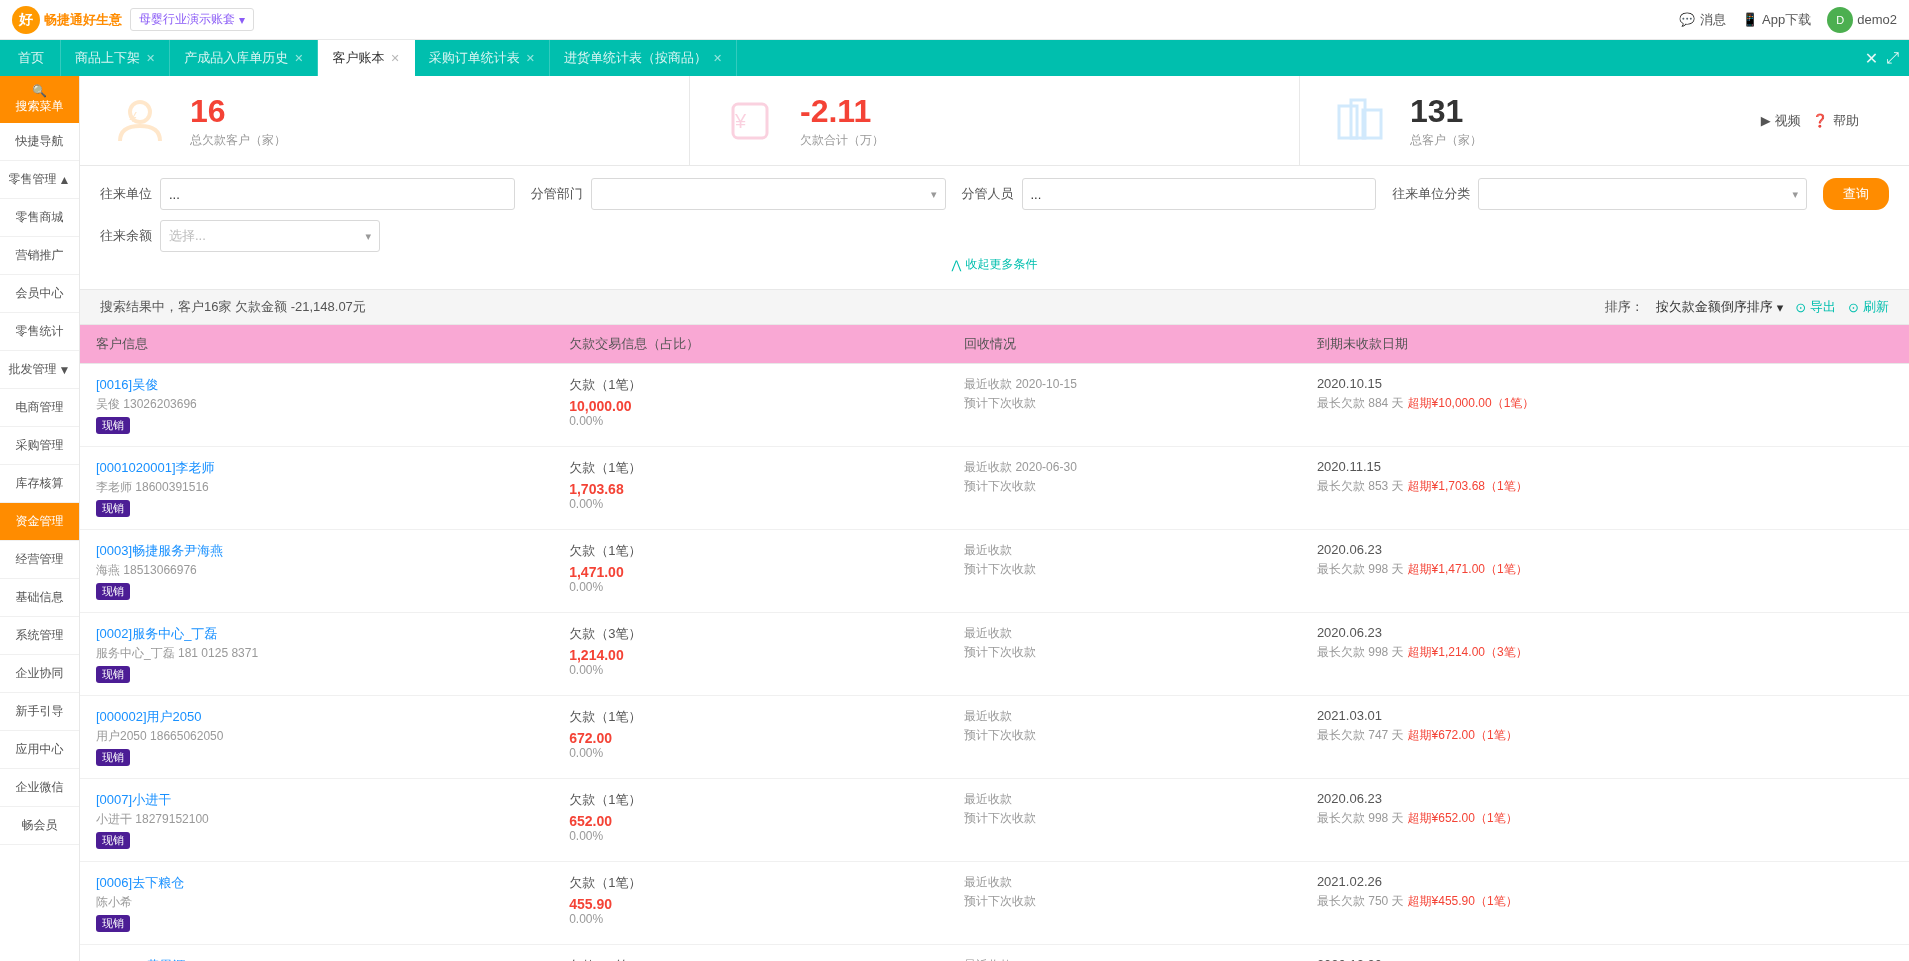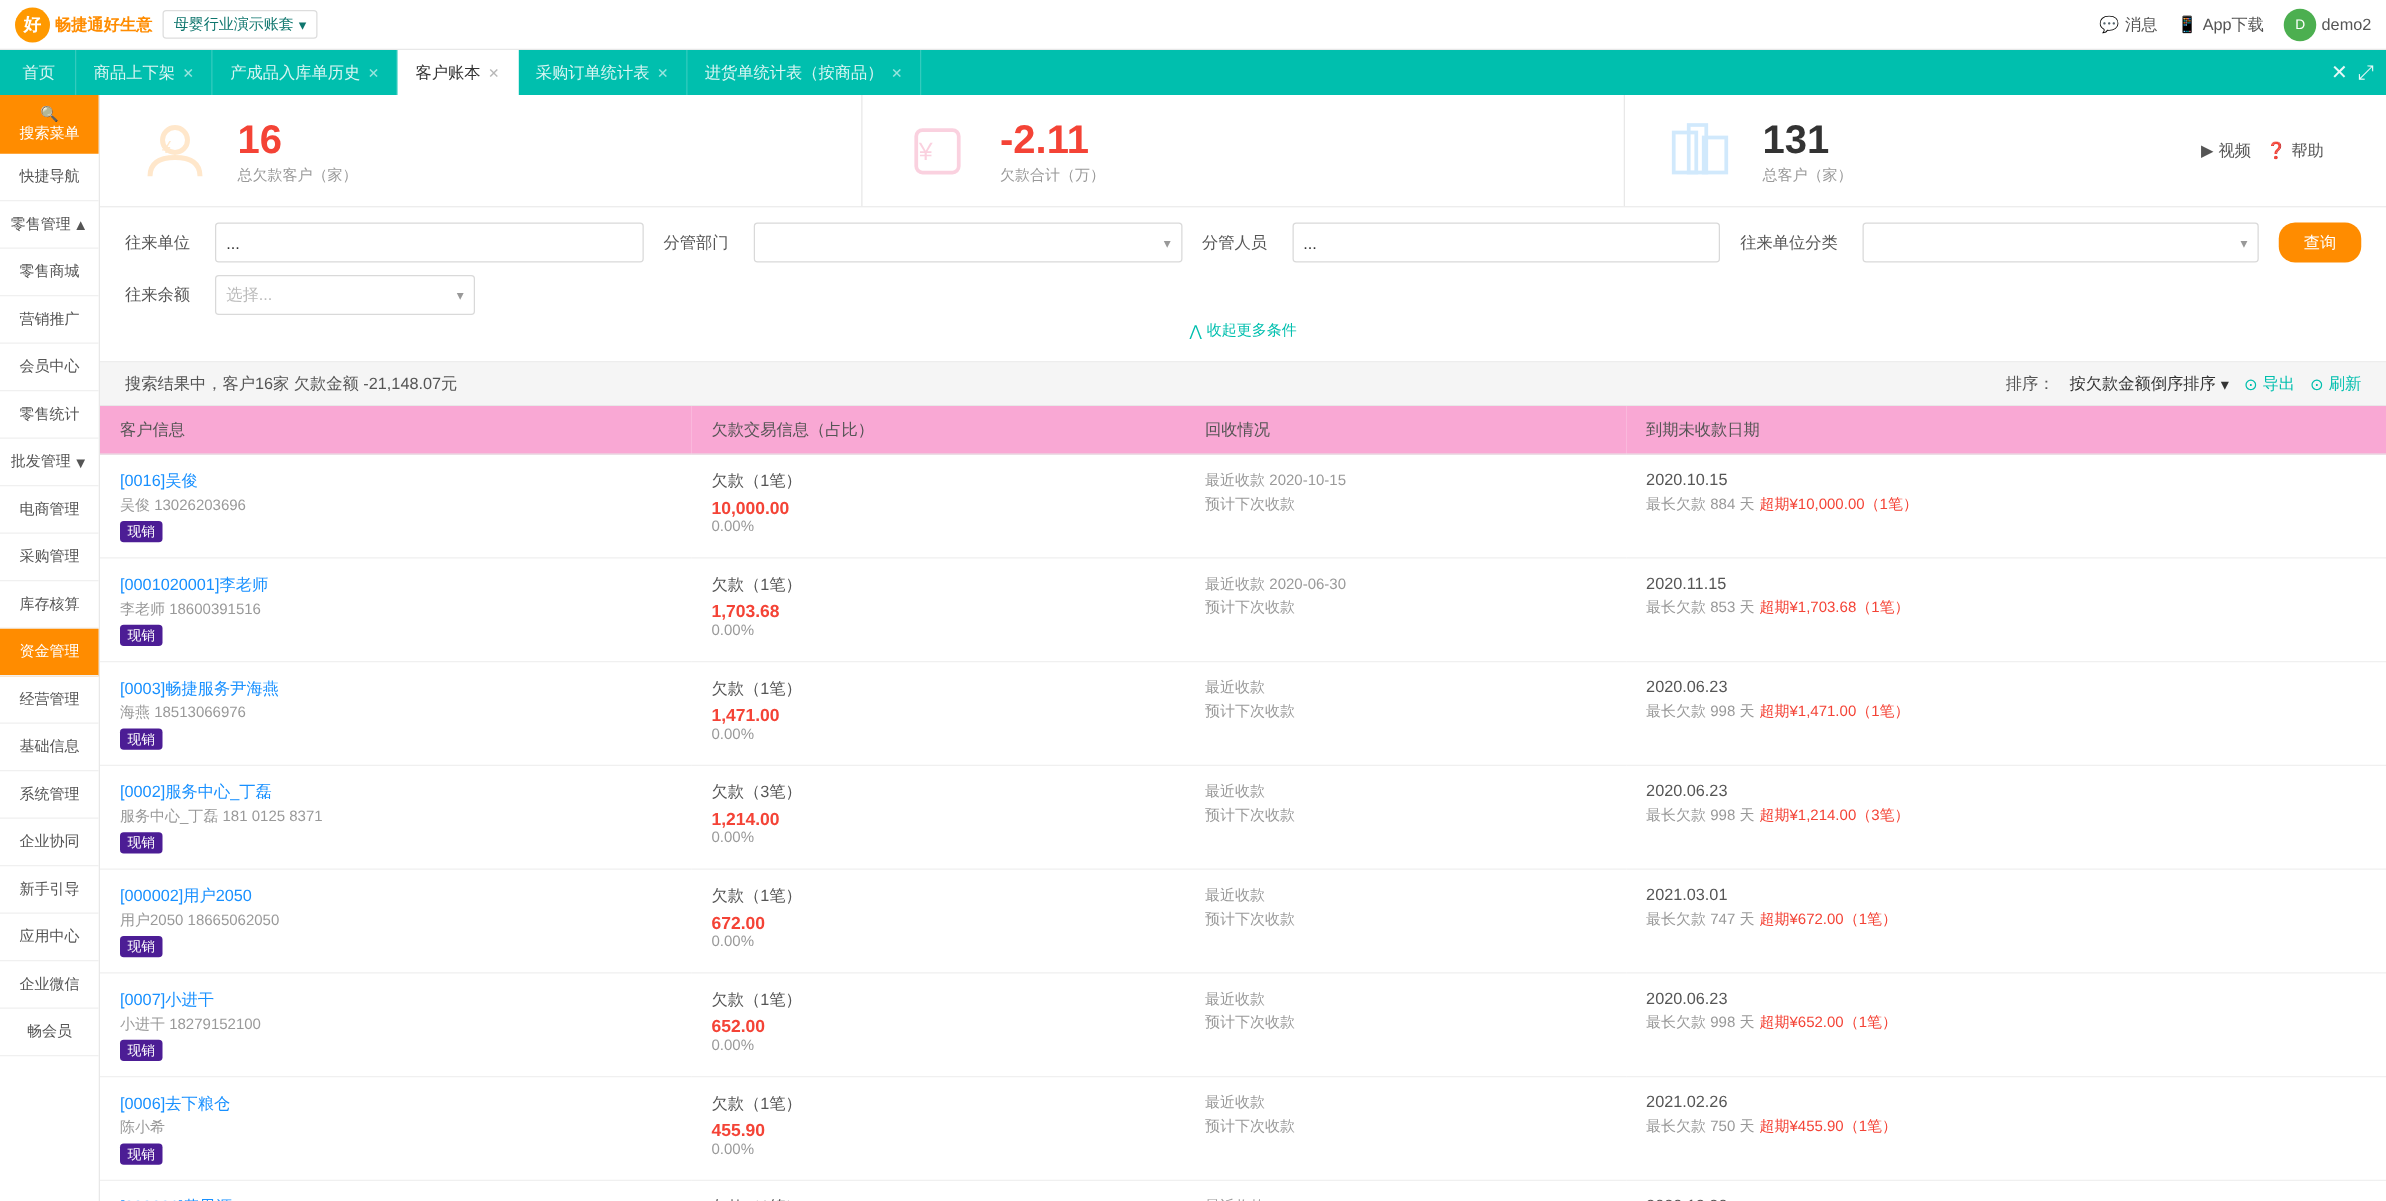--- a/index.html
+++ b/index.html
@@ -4,21 +4,21 @@
   <style>
     * { box-sizing: border-box; margin: 0; padding: 0; font-family: 'Microsoft YaHei', Arial, sans-serif; }
     body { background: #f0f2f5; font-size: 13px; color: #333; overflow: hidden; height: 961px; display: flex; flex-direction: column; }
 
     
     .top-bar { height: 40px; background: #fff; display: flex; align-items: center; justify-content: space-between; padding: 0 12px; border-bottom: 1px solid #e8e8e8; flex-shrink: 0; }
     .top-bar-left { display: flex; align-items: center; gap: 8px; }
     .logo-area { display: flex; align-items: center; gap: 4px; }
     .logo-icon { width: 28px; height: 28px; background: #f90; border-radius: 50%; display: flex; align-items: center; justify-content: center; color: #fff; font-size: 14px; font-weight: bold; }
     .logo-text { color: #ff8c00; font-size: 13px; font-weight: bold; }
-    .store-selector { display: flex; align-items: center; gap: 4px; color: #0f766e; font-size: 12px; cursor: pointer; border: 1px solid #ddd; padding: 2px 8px; border-radius: 3px; }
+    .store-selector { display: flex; align-items: center; gap: 4px; color: #8b5cf6; font-size: 12px; cursor: pointer; border: 1px solid #ddd; padding: 2px 8px; border-radius: 3px; }
     .top-bar-right { display: flex; align-items: center; gap: 16px; color: #555; font-size: 13px; }
     .top-right-item { display: flex; align-items: center; gap: 4px; cursor: pointer; }
     .avatar { width: 26px; height: 26px; background: #4CAF50; border-radius: 50%; display: flex; align-items: center; justify-content: center; color: #fff; font-size: 11px; }
 
     
     .tab-bar { height: 36px; background: #00bfae; display: flex; align-items: stretch; flex-shrink: 0; padding: 0 2px; }
     .tab { display: flex; align-items: center; padding: 1px 14px; cursor: pointer; color: rgba(255,255,255,0.85); font-size: 13px; white-space: nowrap; gap: 6px; border-right: 1px solid rgba(255,255,255,0.2); }
     .tab.active { background: #fff; color: #333; }
     .tab.home { padding: 0 16px; }
     .tab-close { font-size: 11px; opacity: 0.7; }
@@ -48,21 +48,21 @@
     .stat-text { display: flex; flex-direction: column; }
     .stat-number { font-size: 32px; font-weight: bold; }
     .stat-number.red { color: #f44336; }
     .stat-number.black { color: #333; }
     .stat-label { font-size: 12px; color: #999; margin-top: 2px; }
     .stat-block-right { flex: 0 0 auto; margin-left: auto; display: flex; align-items: center; gap: 12px; padding-right: 20px; font-size: 13px; color: #555; }
 
     
     .filter-area { background: #fff; padding: 12px 20px; border-bottom: 1px solid #e8e8e8; flex-shrink: 0; }
     .filter-row { display: flex; align-items: center; gap: 16px; margin-bottom: 10px; }
-    .filter-item { display: flex; align-items: center; gap: 20px; flex: 1; }
+    .filter-item { display: flex; align-items: center; gap: 8px; flex: 1; }
     .filter-label { color: #555; font-size: 13px; white-space: nowrap; }
     .filter-input { flex: 1; height: 32px; border: 1px solid #d9d9d9; border-radius: 3px; padding: 0 8px; font-size: 13px; color: #333; display: flex; align-items: center; justify-content: space-between; cursor: pointer; }
     .filter-select { flex: 1; height: 32px; border: 1px solid #d9d9d9; border-radius: 3px; padding: 0 8px; font-size: 13px; color: #333; display: flex; align-items: center; justify-content: space-between; cursor: pointer; }
     .select-arrow { color: #999; font-size: 11px; }
     .filter-row-2 { display: flex; align-items: center; gap: 16px; }
     .collapse-btn { display: flex; align-items: center; justify-content: center; gap: 4px; color: #00bfae; cursor: pointer; font-size: 12px; width: 100%; padding: 4px; }
     .btn-query { background: #ff8c00; color: #fff; border: none; border-radius: 13px; padding: 7px 20px; cursor: pointer; font-size: 13px; white-space: nowrap; }
 
     
     .result-summary { background: #f5f5f5; padding: 8px 20px; display: flex; align-items: center; justify-content: space-between; border-bottom: 1px solid #e8e8e8; flex-shrink: 0; }

